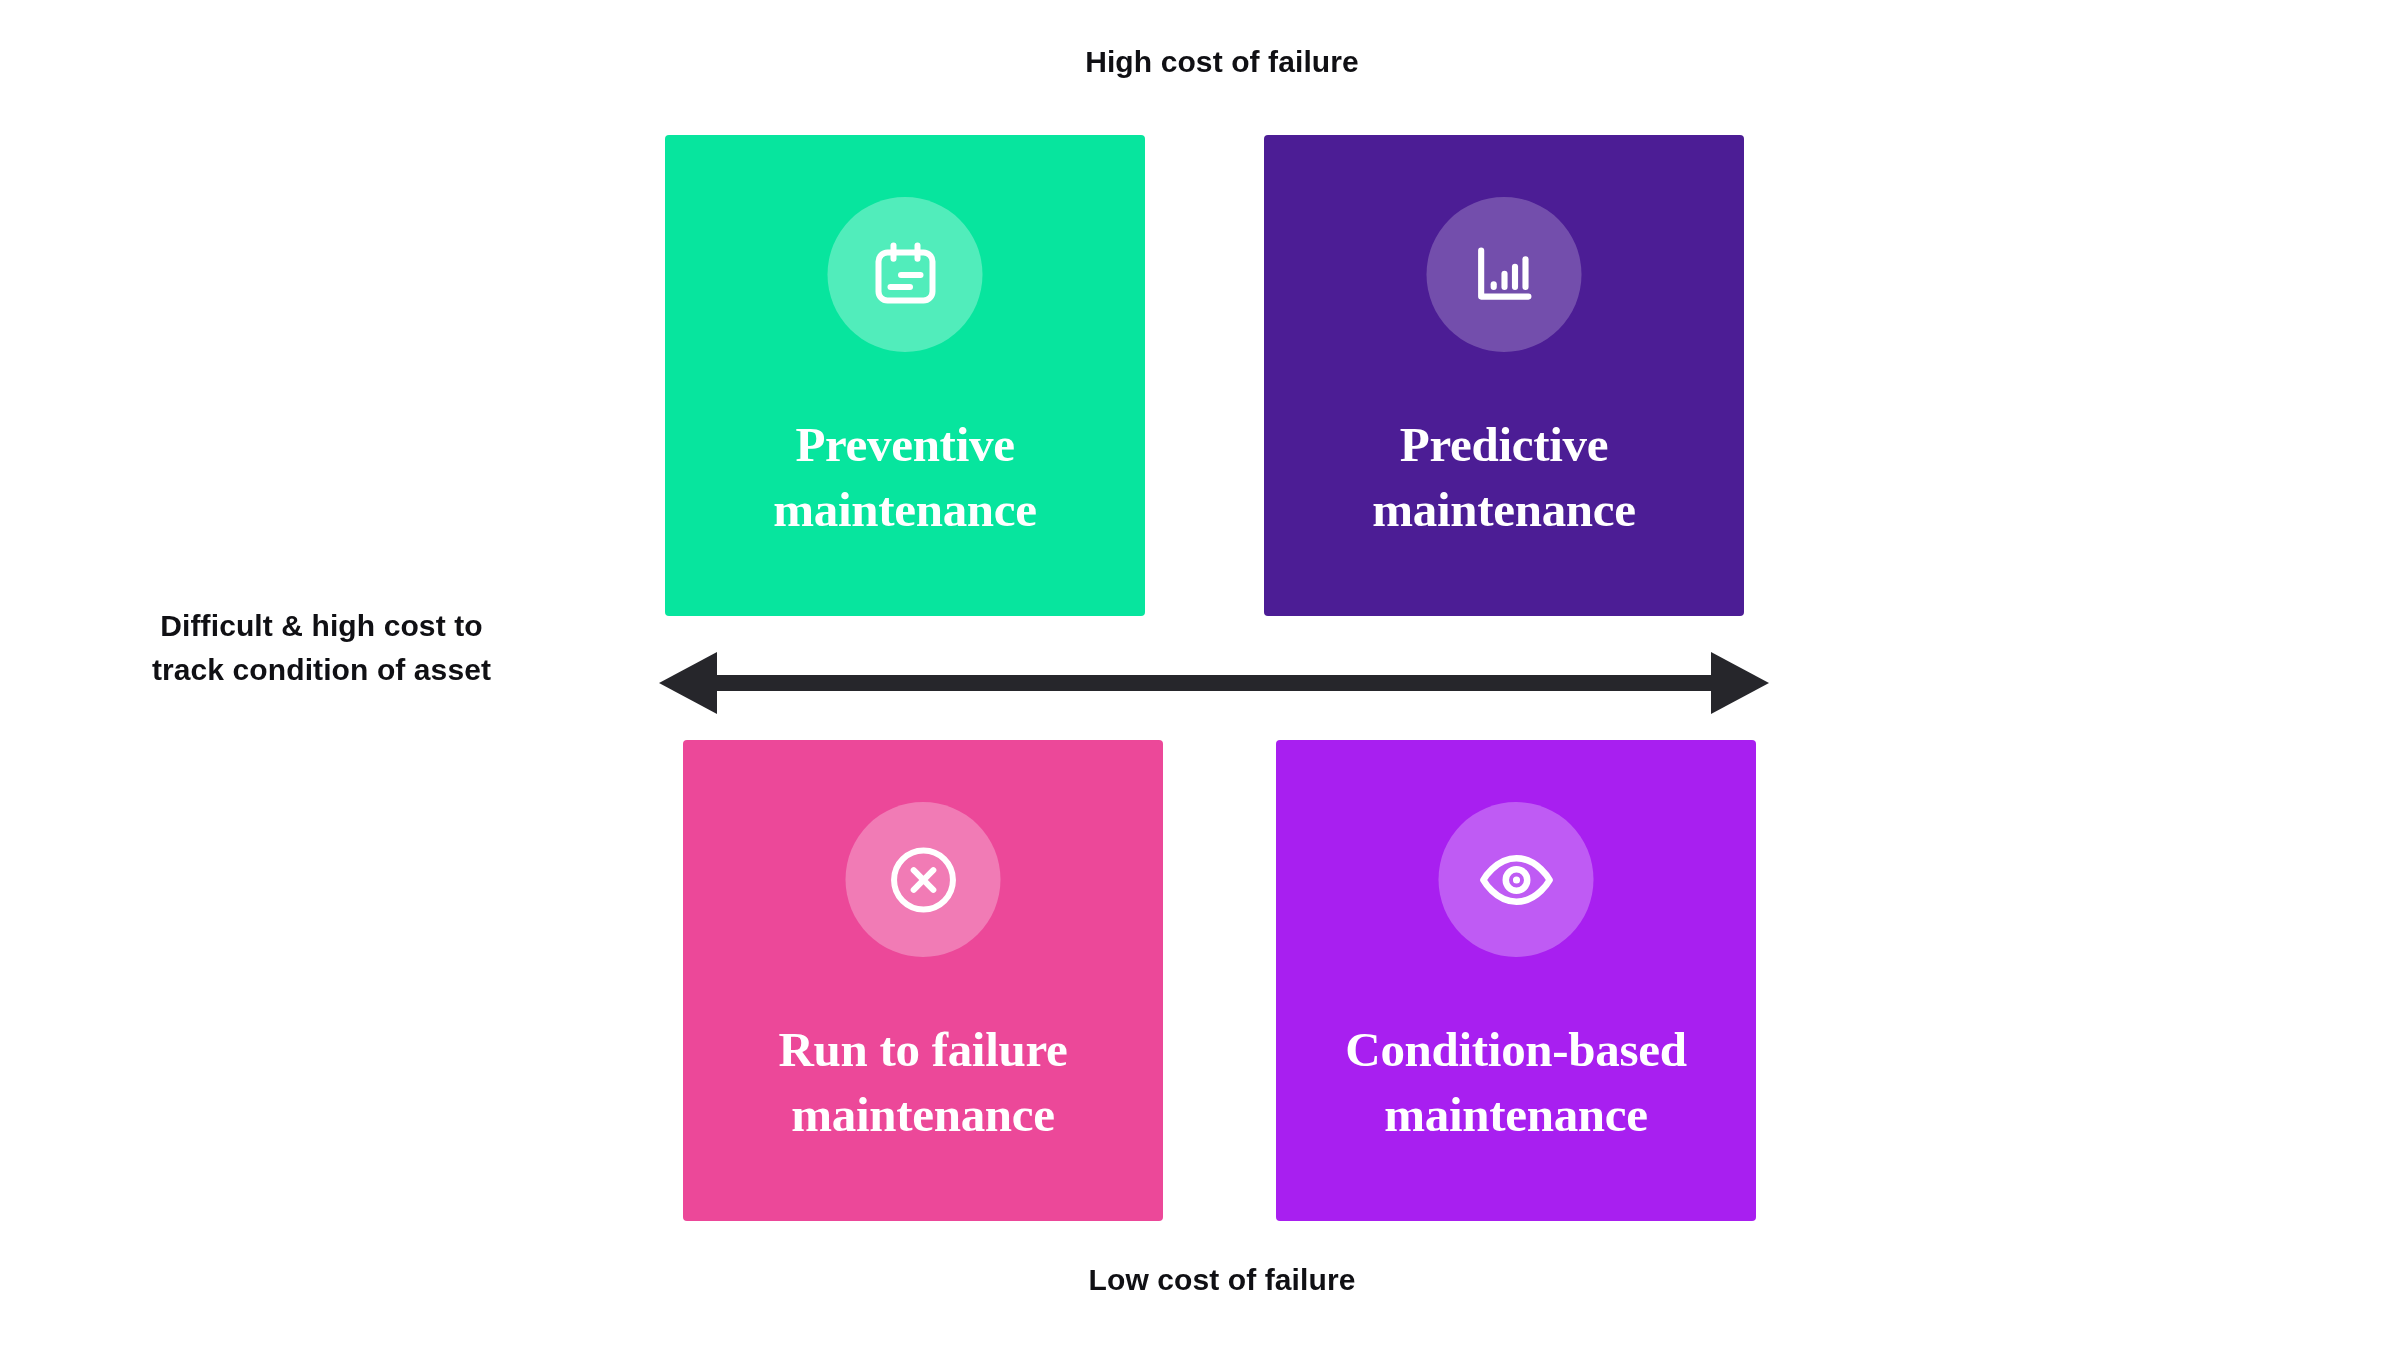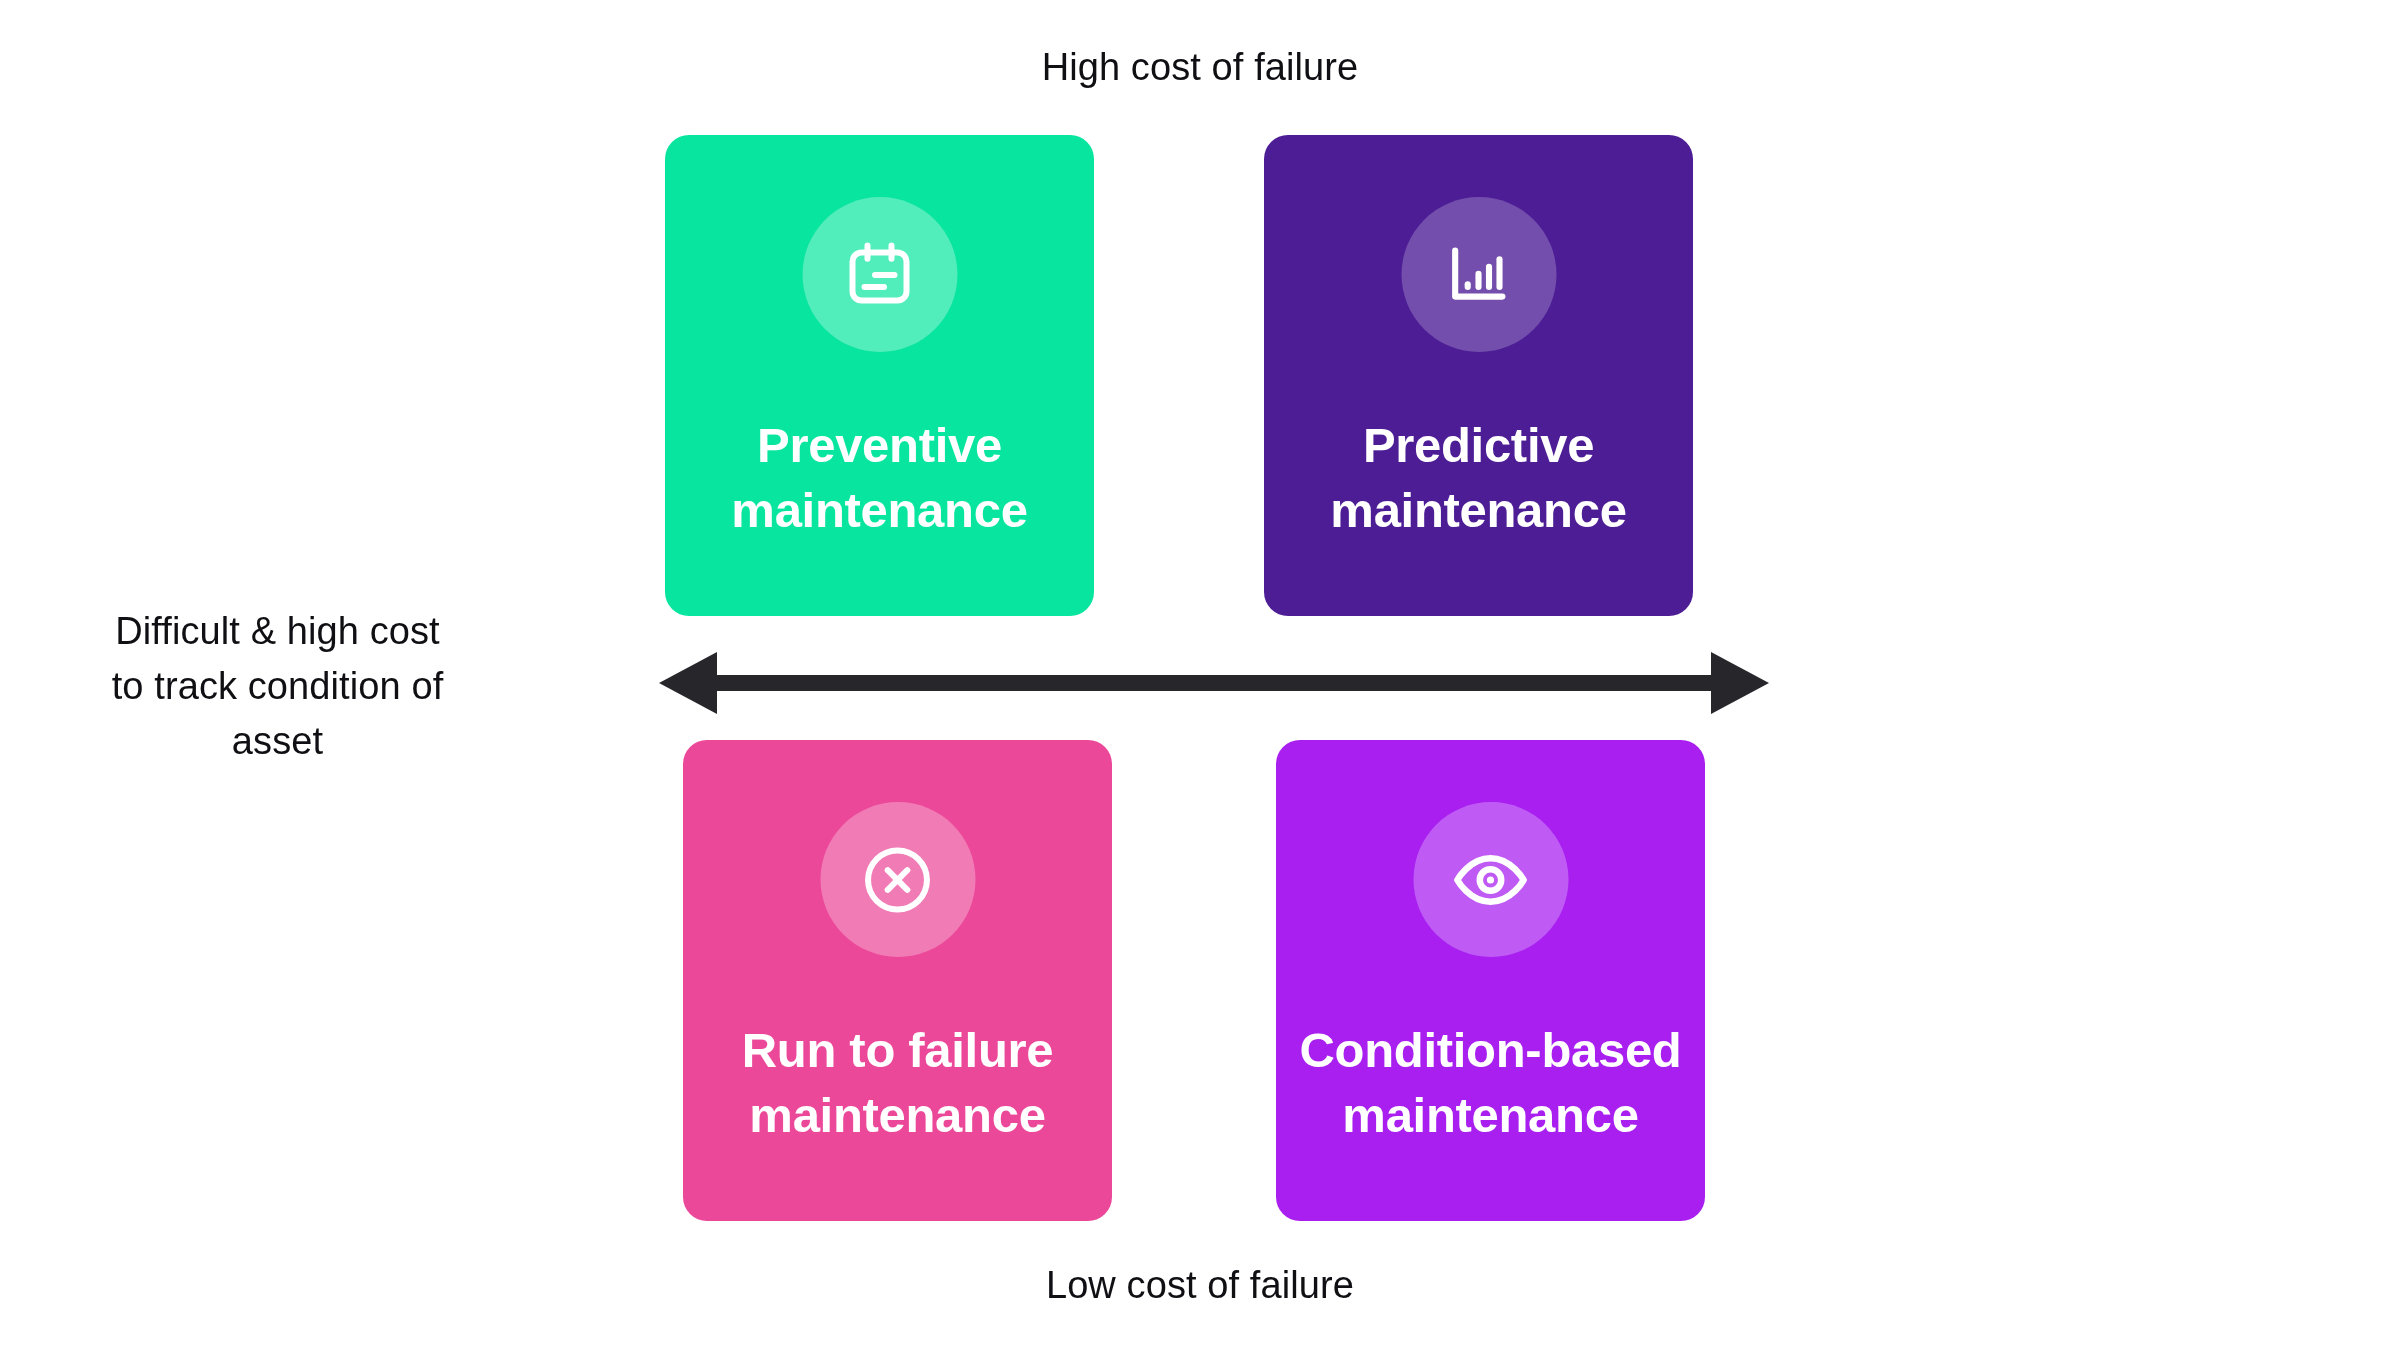--- a/index.html
+++ b/index.html
@@ -17,26 +17,27 @@
   }
 
   #matrix-root {
     position: absolute;
     inset: 0;
   }
 
   
   .axis-label {
     position: absolute;
-    font-size: 38px;
-    font-weight: 400;
+    font-size: 30px;
+    font-weight: 700;
     line-height: 1.45;
     color: #101014;
     text-align: center;
     letter-spacing: 0.1px;
+    padding-left: 44px;
   }
   #label-top {
     left: 0;
     right: 0;
     top: 40px;
     text-align: center;
   }
   #label-bottom {
     left: 0;
     right: 0;
@@ -59,26 +60,27 @@
     position: absolute;
     left: 655px;
     top: 648px;
     width: 1118px;
     height: 70px;
   }
 
   
   .card {
     position: absolute;
-    width: 429px;
+    width: 480px;
     height: 481px;
-    border-radius: 24px;
+    border-radius: 4px;
     display: flex;
     flex-direction: column;
     align-items: center;
+    font-family: Liberation Serif, serif;
   }
   #card-preventive { left: 665px;  top: 135px; background: #07e59e; }
   #card-predictive { left: 1264px; top: 135px; background: #4c1d95; }
   #card-runtofail  { left: 665px;  top: 740px; background: #ec4899; margin-left: 18px; }
   #card-condition  { left: 1264px; top: 740px; background: #a81ff0; margin-left: 12px; }
 
   .icon-circle {
     position: absolute;
     top: 62px;
     left: 50%;

